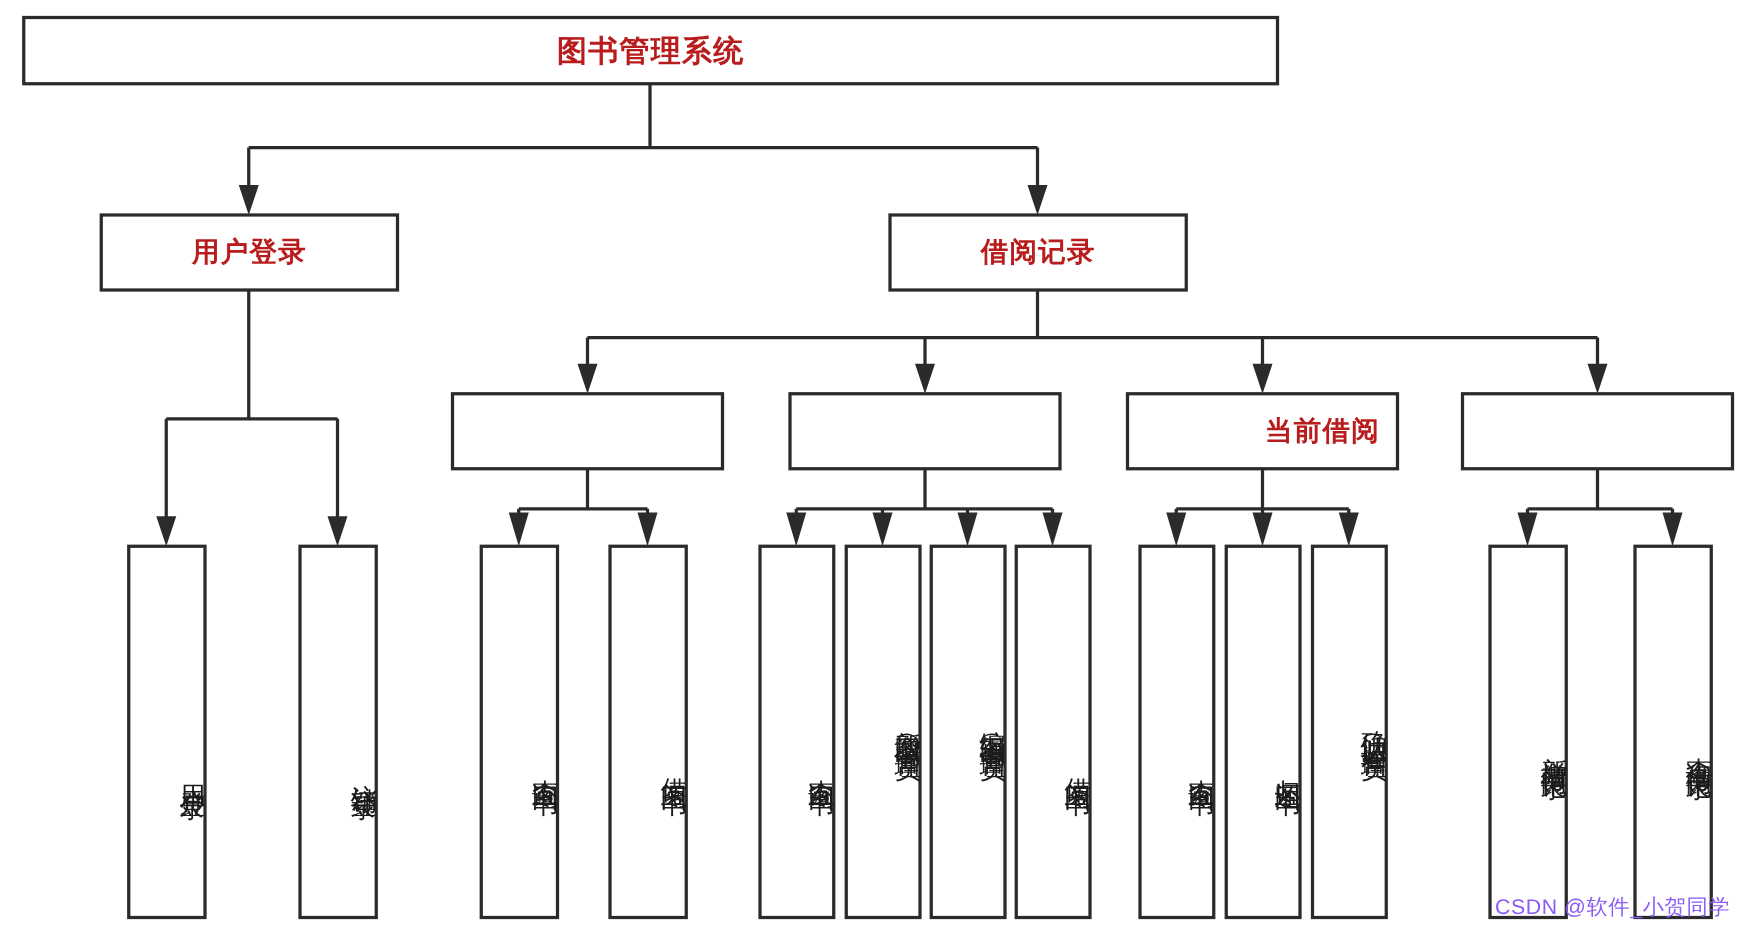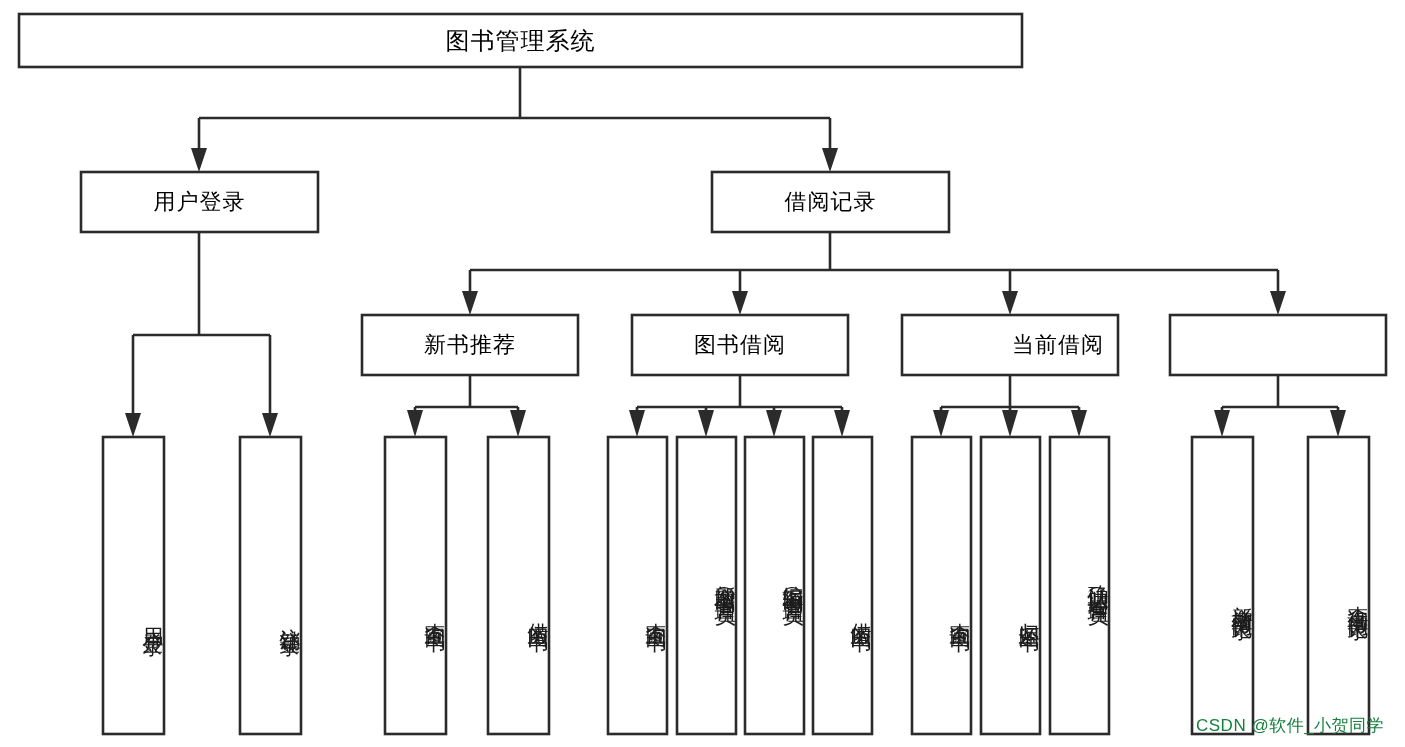--- a/index.html
+++ b/index.html
@@ -40,43 +40,44 @@
   }
   .arrowhead {
     fill: #2b2b2b;
     stroke: none;
   }
   .node-label-h {
     position: absolute;
     display: flex;
     align-items: center;
     justify-content: center;
-    color: #000000;
+    color: #b91c1c;
     font-size: 22px;
     letter-spacing: 1px;
     white-space: nowrap;
     pointer-events: none;
+    font-weight: bold;
   }
   .node-label-v {
     position: absolute;
     display: flex;
     align-items: flex-start;
     justify-content: center;
     color: #1c1c1c;
     font-size: 21px;
     writing-mode: vertical-rl;
     text-orientation: upright;
     letter-spacing: 3px;
     line-height: 1;
     white-space: nowrap;
     pointer-events: none;
   }
   .watermark {
     position: absolute;
-    color: #15803d;
+    color: #8b5cf6;
     font-size: 17px;
     letter-spacing: 0.5px;
     white-space: nowrap;
     pointer-events: none;
   }
 </style>
 </head>
 <body>
 
 <div id="diagram-root">
@@ -184,22 +185,20 @@
     <rect class="nodebox" x="1192" y="437" width="61" height="297"></rect>
     <rect class="nodebox" x="1308" y="437" width="61" height="297"></rect>
 
   </svg>
 
   <div class="node-label-h" style="left:19px; top:14px; width:1003px; height:53px; font-size:24px;">图书管理系统</div>
 
   <div class="node-label-h" style="left:81px; top:172px; width:237px; height:60px;">用户登录</div>
   <div class="node-label-h" style="left:712px; top:172px; width:237px; height:60px;">借阅记录</div>
 
-  <div class="node-label-h" style="left:362px; top:315px; width:216px; height:60px;">新书推荐</div>
-  <div class="node-label-h" style="left:632px; top:315px; width:216px; height:60px;">图书借阅</div>
   <div class="node-label-h" style="left:902px; top:315px; width:216px; height:60px;padding-left:48px;">当前借阅</div>
 
   <div class="node-label-v" style="left:103px; top:522px; width:61px; height:190px;">用户登录</div>
   <div class="node-label-v" style="left:240px; top:522px; width:61px; height:190px;">注销登录</div>
 
   <div class="node-label-v" style="left:385px; top:512px; width:61px; height:200px;">查询图书</div>
   <div class="node-label-v" style="left:488px; top:512px; width:61px; height:200px;">借阅图书</div>
 
   <div class="node-label-v" style="left:608px; top:512px; width:59px; height:200px;">查询图书</div>
   <div class="node-label-v" style="left:677px; top:446px; width:59px; height:270px;">新增图书（管理员）</div>

